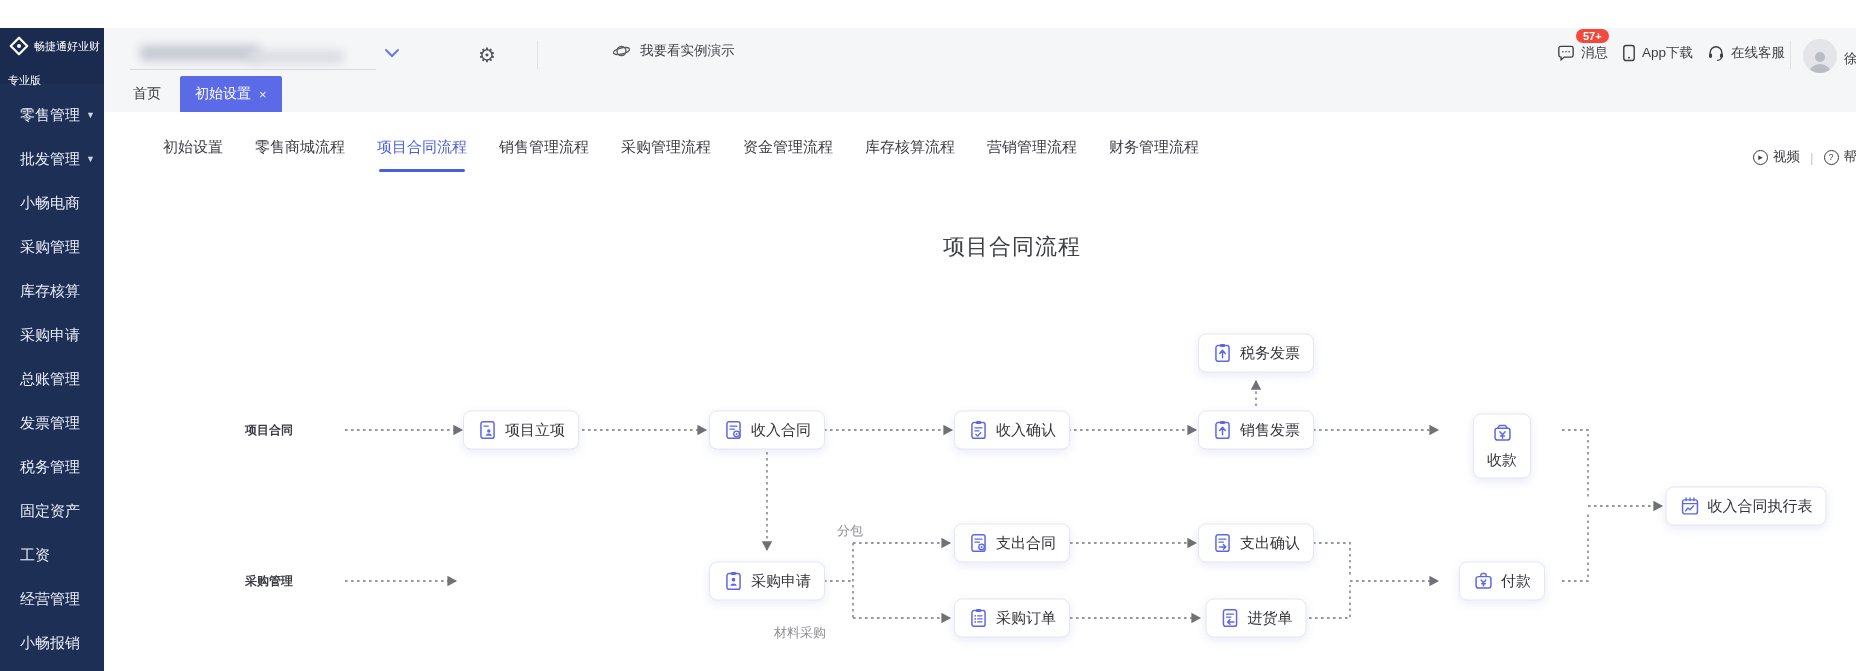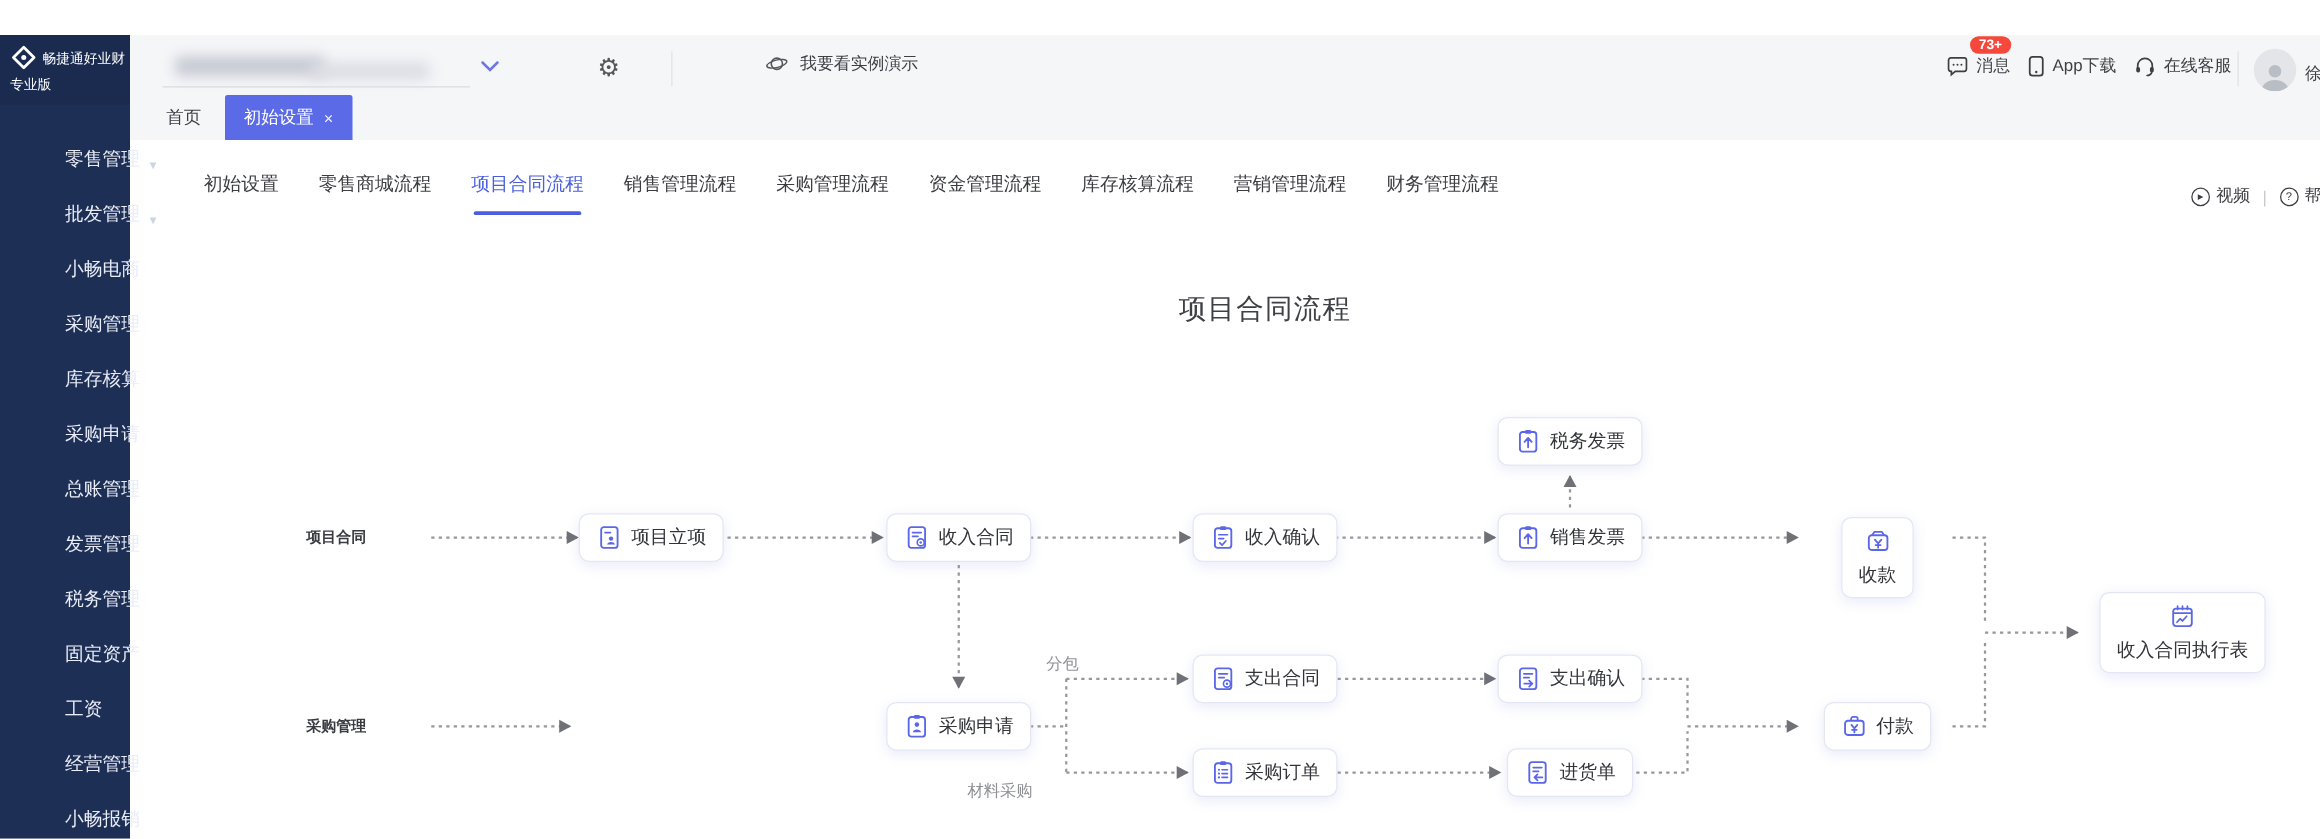--- a/index.html
+++ b/index.html
@@ -6,23 +6,23 @@
   body{
     width:1856px;height:671px;position:relative;overflow:hidden;
     background:#ffffff;font-family:"Liberation Sans",sans-serif;
     -webkit-font-smoothing:antialiased;
   }
   
   .sidebar{position:absolute;left:0;top:28px;width:104px;bottom:0;background:#1e2f56;z-index:5;}
   .logo-block{padding:7px 8px 0 8px;height:56px;box-sizing:border-box;background:#1b2b50;}
   .logo-row{display:flex;align-items:center;gap:4px;}
   .brand{color:#ffffff;font-size:11px;white-space:nowrap;letter-spacing:0;}
-  .edition{color:#ffffff;font-size:11px;margin-top:3px;}
+  .edition{color:#ffffff;font-size:11px;margin-top:16px;}
   .side-menu{margin-top:9px;}
-  .side-item{height:44px;display:flex;align-items:flex-end;padding-left:20px;color:#e9edf7;font-size:15px;cursor:pointer;white-space:nowrap;margin-left:32px;}
+  .side-item{height:44px;display:flex;align-items:center;padding-left:20px;color:#e9edf7;font-size:15px;cursor:pointer;white-space:nowrap;}
   .side-item .caret{font-size:9px;margin-left:6px;color:#cdd4e6;}
   
   .header{position:absolute;left:104px;top:28px;right:0;height:84px;background:#f5f6f8;z-index:4;}
   .search-zone{position:absolute;left:26px;top:8px;width:246px;height:33px;border-bottom:1px solid #d9dbdf;}
   .blur-blob{position:absolute;border-radius:4px;filter:blur(5px);}
   .blob1{left:10px;top:9px;width:120px;height:16px;background:#c7cad3;}
   .blob2{left:118px;top:14px;width:96px;height:14px;background:#dbdde3;}
   .chev{position:absolute;left:254px;top:12px;color:#6b76e8;}
   .gear{position:absolute;left:372px;top:16px;width:22px;height:22px;color:#55565c;font-size:20px;line-height:22px;text-align:center;cursor:pointer;}
   .vdiv1{position:absolute;left:433px;top:13px;width:1px;height:28px;background:#e1e2e6;}
@@ -149,21 +149,21 @@
     <span>
       <svg class="inline-ic" width="18" height="17" viewBox="0 0 20 19">
         <path d="M2 3.5 a2 2 0 0 1 2-2 h12 a2 2 0 0 1 2 2 v8 a2 2 0 0 1 -2 2 h-8 l-3.5 3 v-3 h-0.5 a2 2 0 0 1 -2-2 Z" fill="none" stroke="#3e3f44" stroke-width="1.5"></path>
         <circle cx="6.5" cy="7.5" r="0.9" fill="#3e3f44"></circle>
           <circle cx="10" cy="7.5" r="0.9" fill="#3e3f44"></circle>
           <circle cx="13.5" cy="7.5" r="0.9" fill="#3e3f44"></circle>
       </svg>
     </span>
     <span>消息</span>
   </div>
-  <div class="badge">73+</div>
+  <div class="badge">57+</div>
 
   <div class="top-right-item" style="left:1518px;">
     <span>
       <svg class="inline-ic" width="14" height="18" viewBox="0 0 14 19">
         <rect x="1.5" y="1.5" width="11" height="16" rx="2.5" fill="none" stroke="#3e3f44" stroke-width="1.5"></rect>
         <circle cx="7" cy="14.4" r="1" fill="#3e3f44"></circle>
       </svg>
     </span>
     <span>App下载</span>
   </div>
@@ -315,21 +315,21 @@
       <div class="node" style="left: 1502px; top: 446px; flex-direction: column;">
         <span class="nicon">
           <svg width="21" height="21" viewBox="0 0 24 24">
             <rect x="3.5" y="6.5" width="17" height="13.5" rx="2.5" fill="none" stroke="#5b67e8" stroke-width="1.7"></rect>
             <path d="M6.5 6.5 l2-3 h7 l2 3" fill="none" stroke="#5b67e8" stroke-width="1.6" stroke-linejoin="round"></path>
             <path d="M9 10.5 l3 3.5 3-3.5 M12 14 v4 M9.7 15.5 h4.6" fill="none" stroke="#5b67e8" stroke-width="1.6" stroke-linecap="round" stroke-linejoin="round"></path>
           </svg>
         </span>
         <span>收款</span>
       </div>
-      <div class="node" style="left: 1746px; top: 506px; flex-direction: column;">
+      <div class="node" style="left: 1746px; top: 506px;">
         <span class="nicon">
           <svg width="21" height="21" viewBox="0 0 24 24">
             <rect x="3.5" y="5" width="17" height="16" rx="2.5" fill="none" stroke="#5b67e8" stroke-width="1.7"></rect>
             <path d="M3.5 9.2 h17" stroke="#5b67e8" stroke-width="1.5"></path>
             <path d="M7.5 2.8 v3 M12 2.8 v3 M16.5 2.8 v3" stroke="#5b67e8" stroke-width="1.6" stroke-linecap="round"></path>
             <path d="M7 17.5 l2.8-3.2 2.2 2 3.8-4.3" fill="none" stroke="#5b67e8" stroke-width="1.6" stroke-linecap="round" stroke-linejoin="round"></path>
           </svg>
         </span>
         <span>收入合同执行表</span>
       </div>

